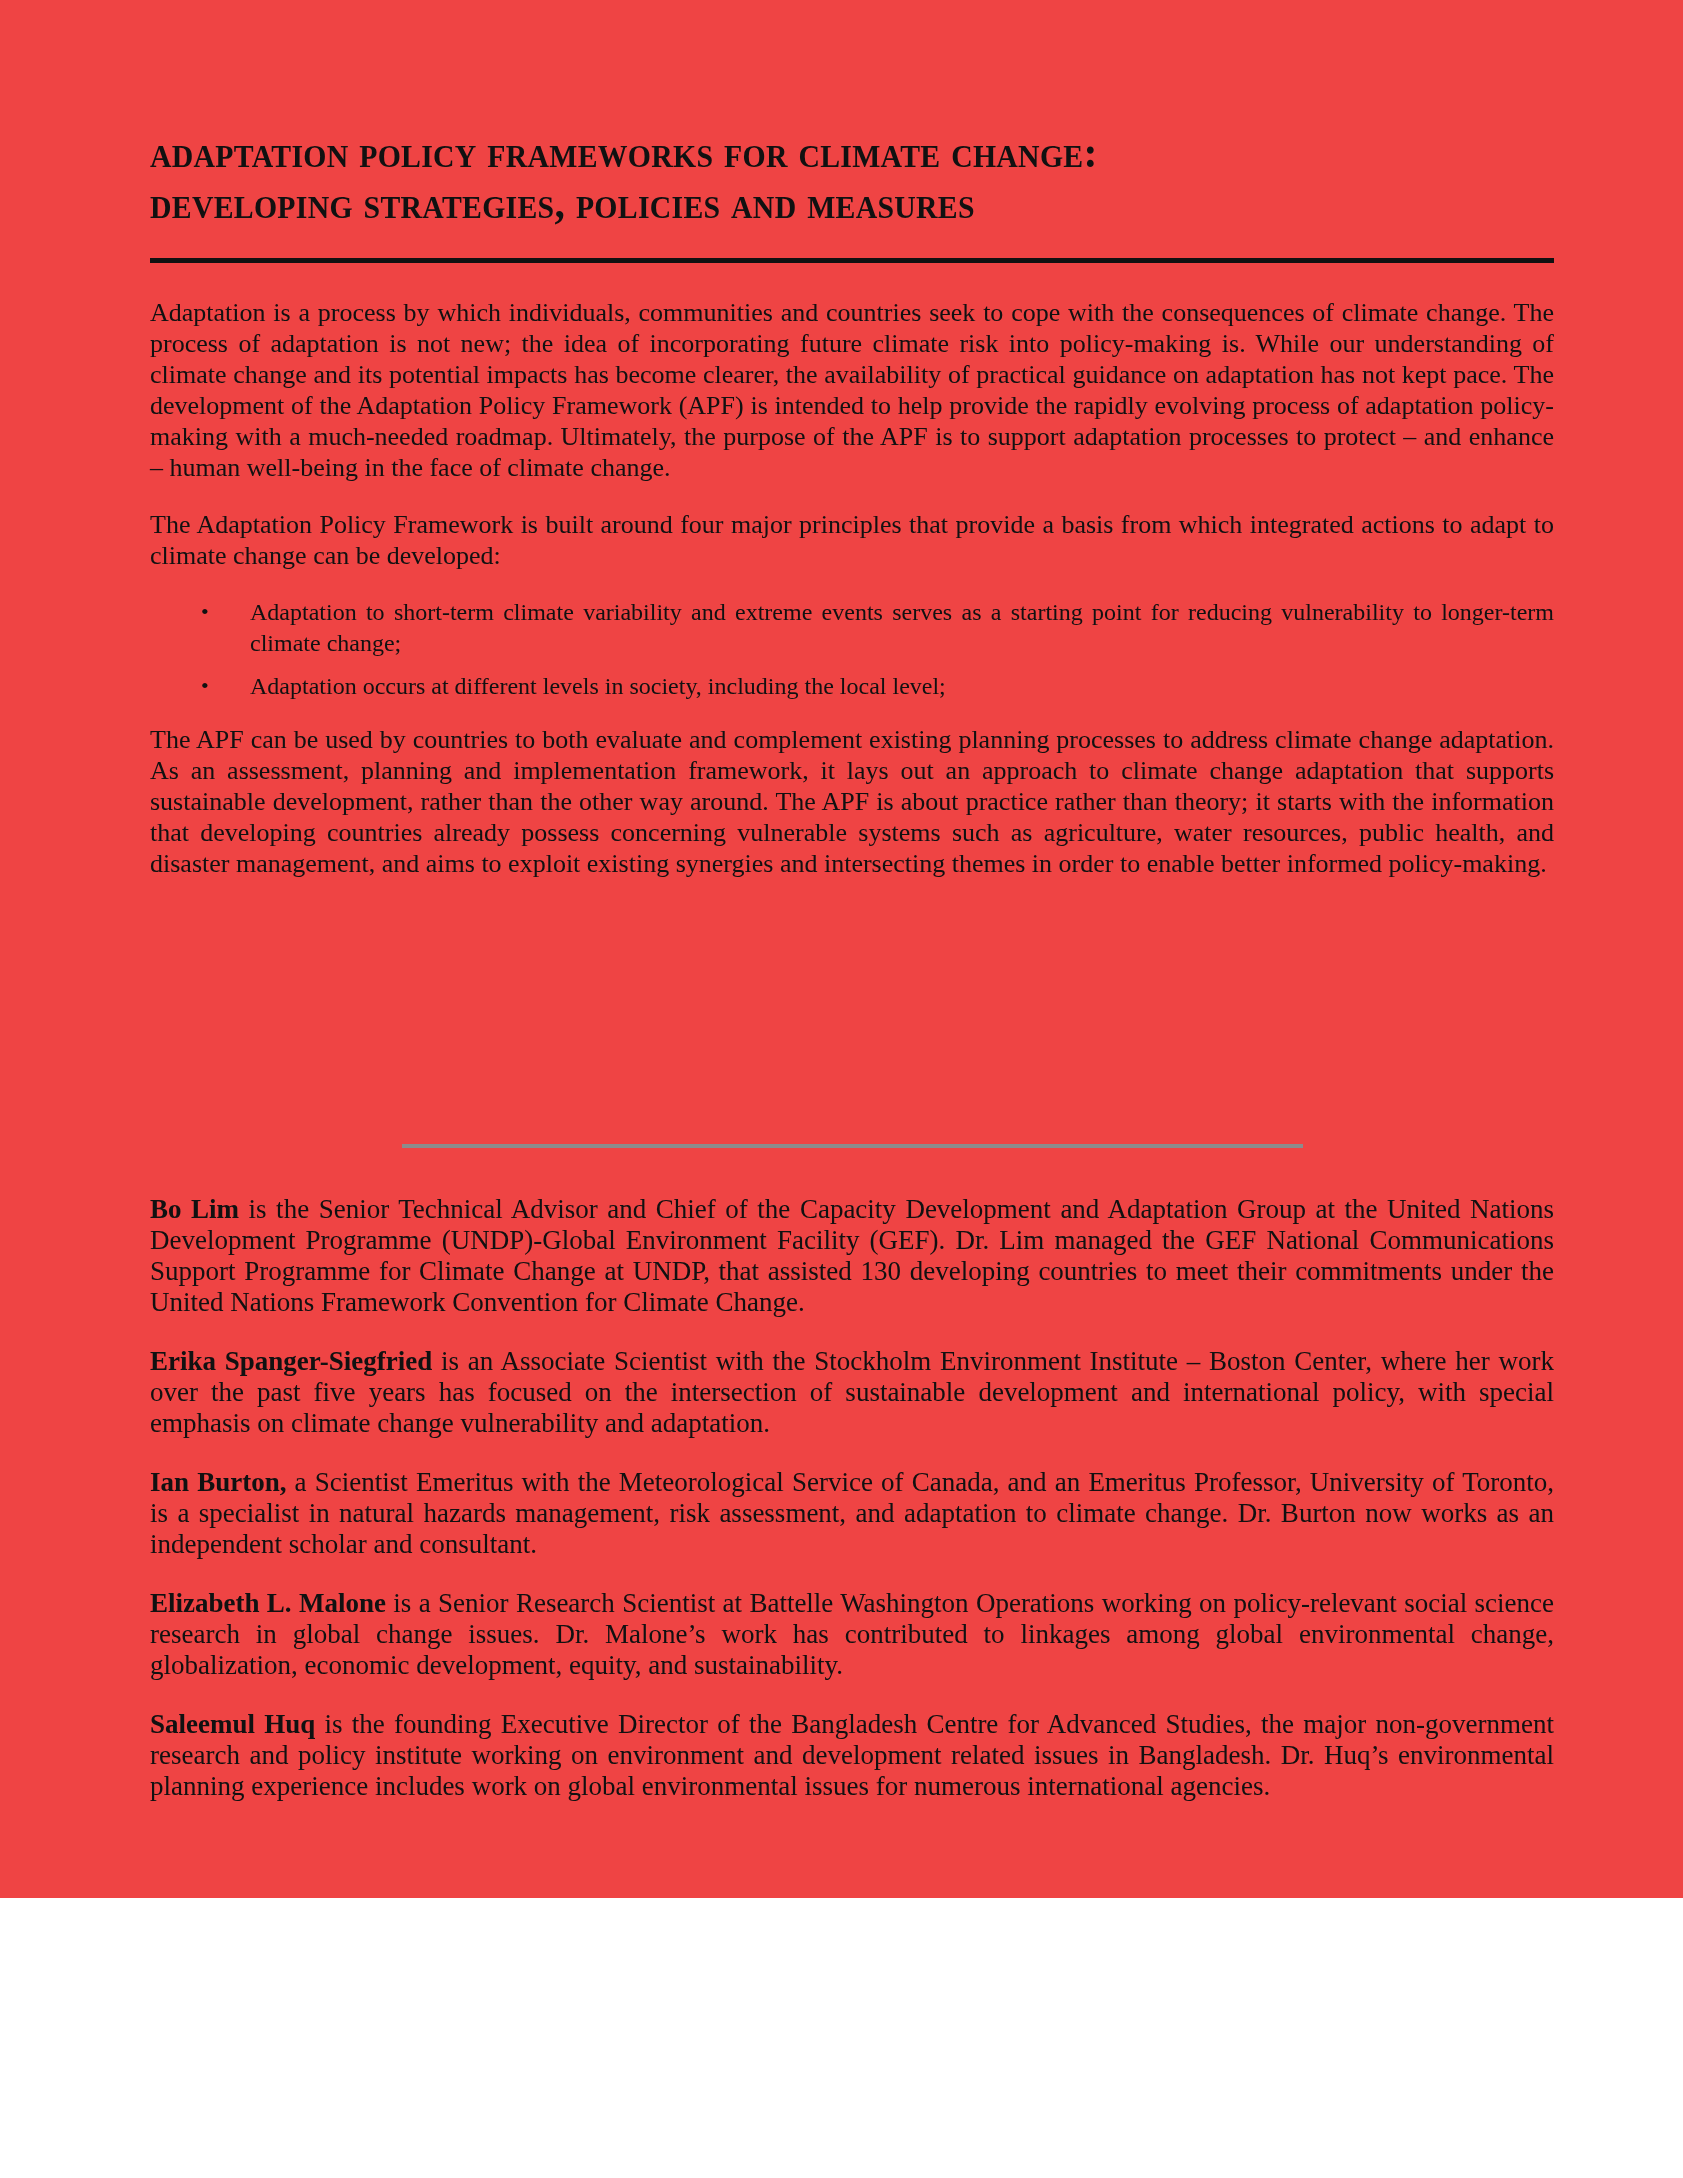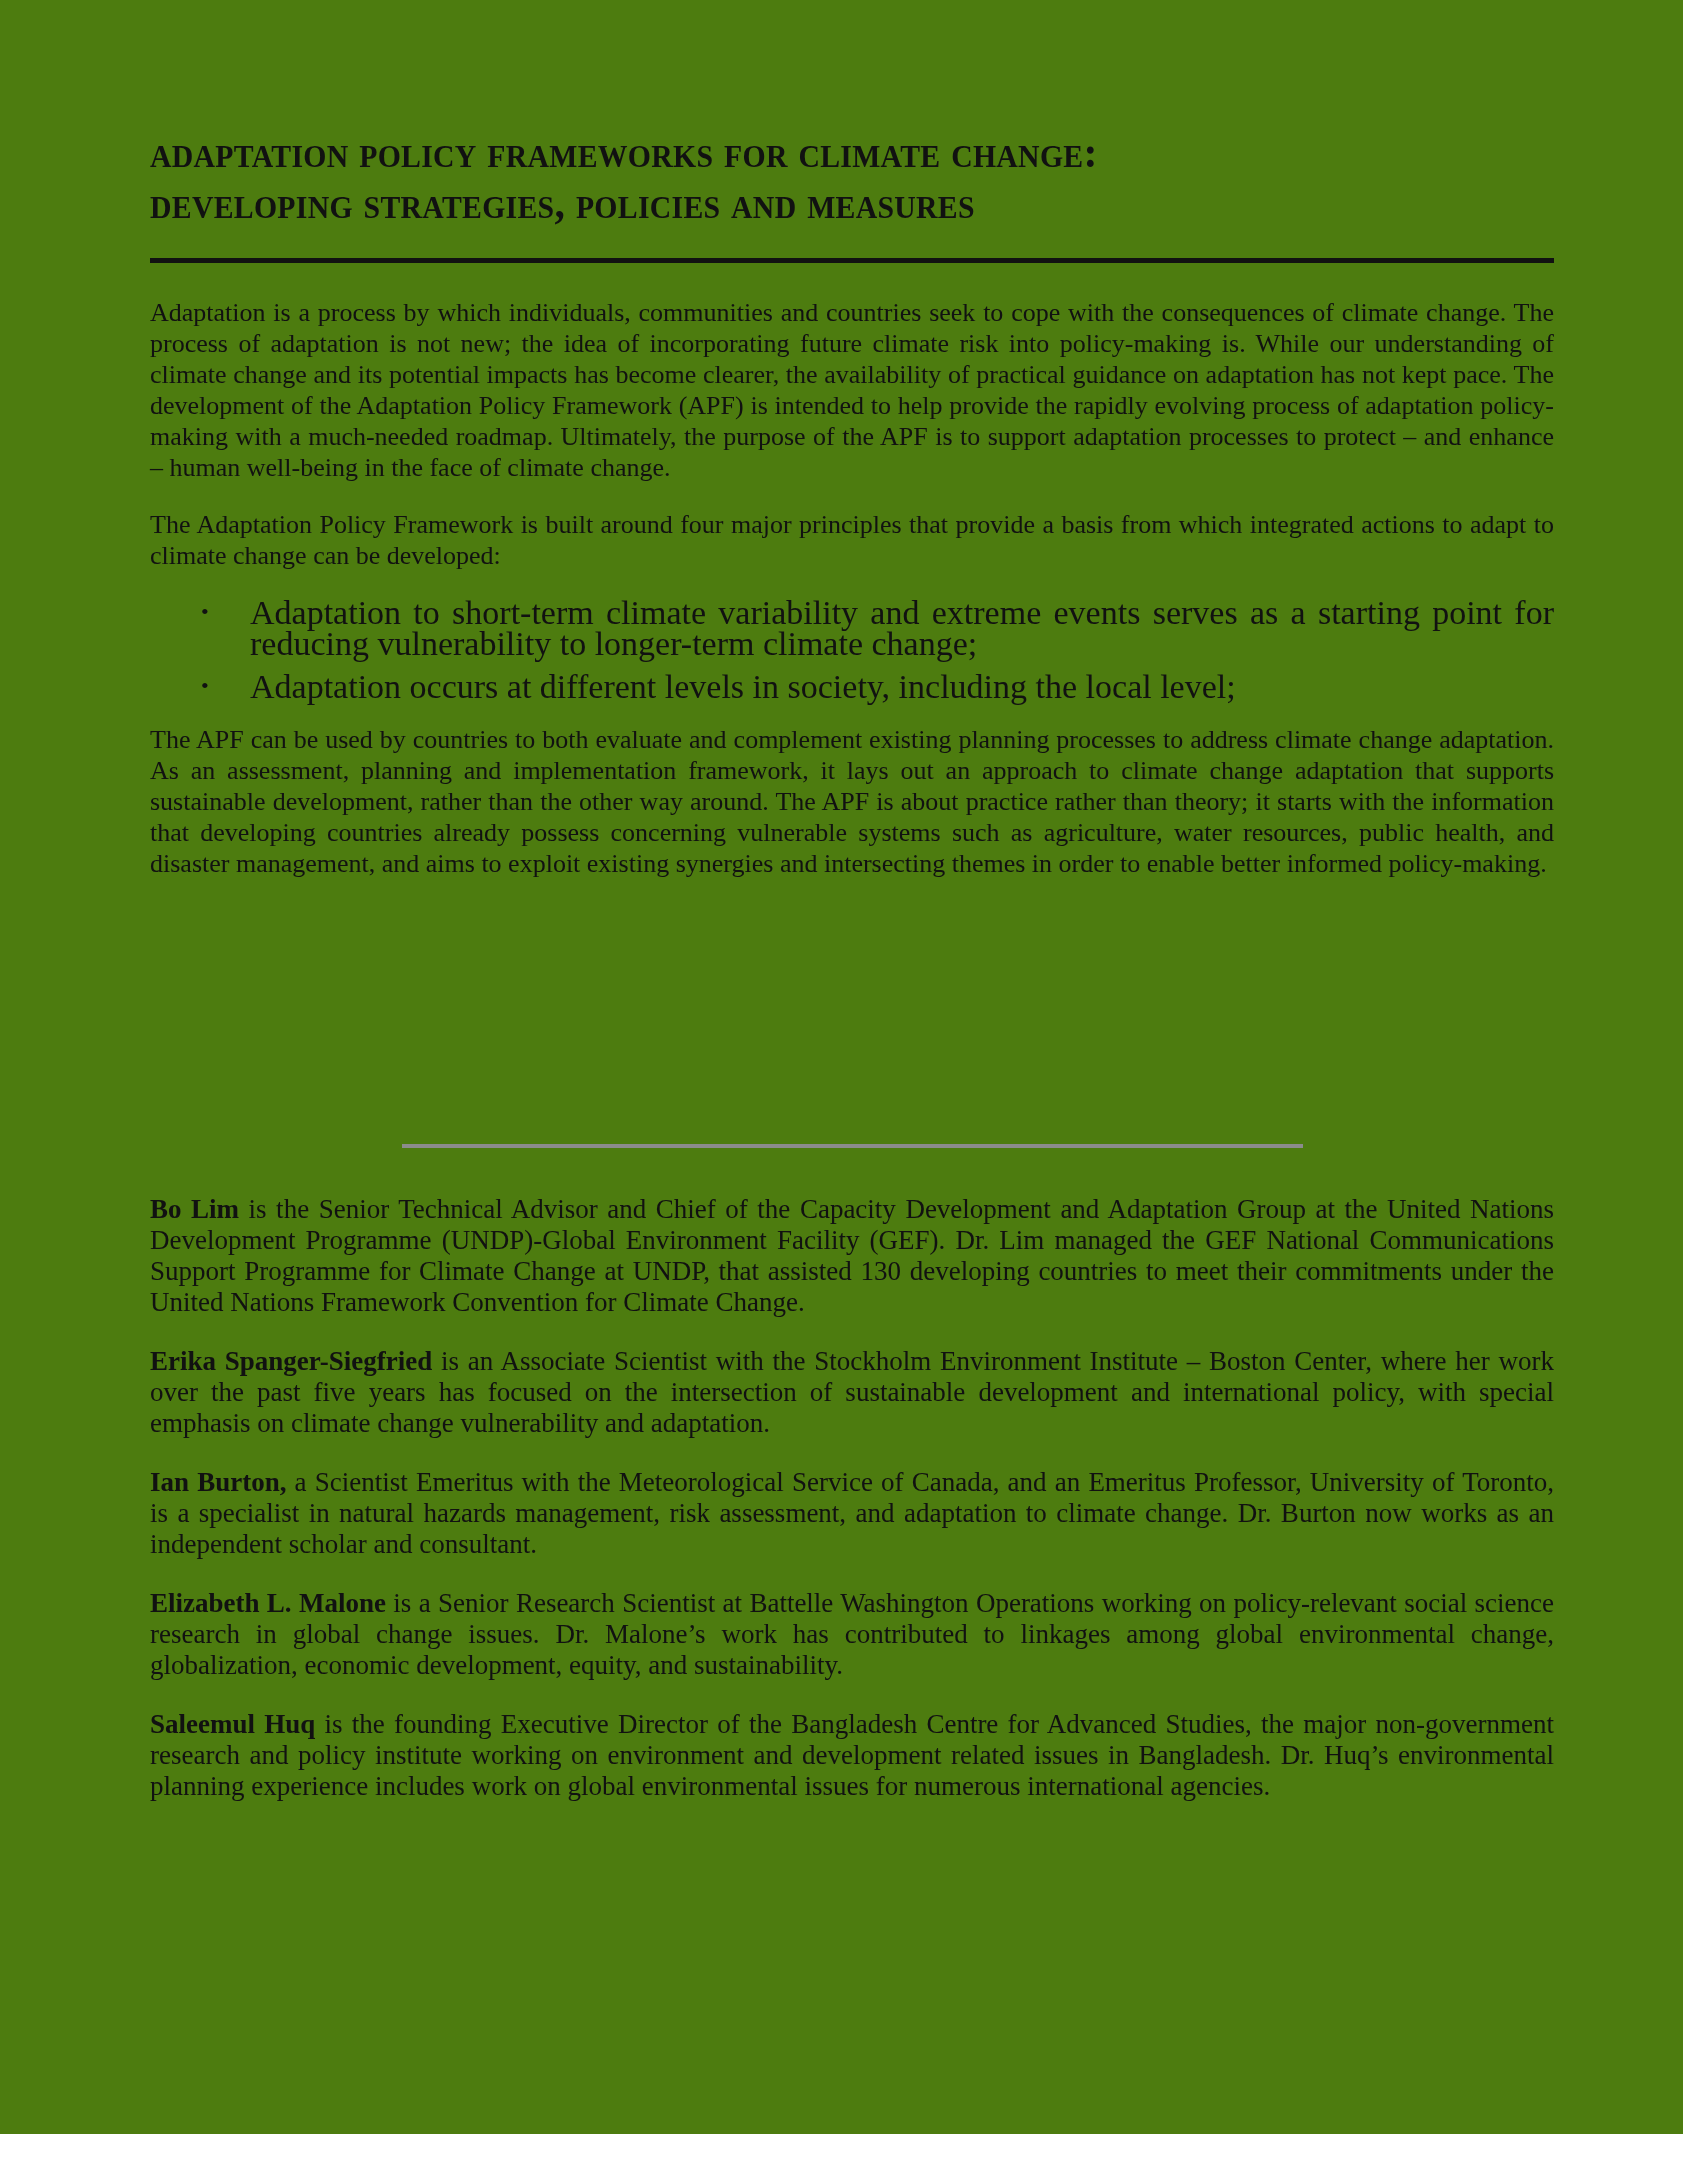--- a/index.html
+++ b/index.html
@@ -11,22 +11,22 @@
     width: 1683px;
     height: 2178px;
     font-family: "Liberation Serif", "DejaVu Serif", serif;
     color: #000000;
     overflow: hidden;
   }
 
   .page {
     position: relative;
     width: 1683px;
-    height: 2134px;
-    background: #4d7c0f;
+    height: 1898px;
+    background: #ef4444;
     box-sizing: border-box;
   }
 
   .content {
     position: absolute;
     left: 150px;
     top: 0;
     width: 1404px;
   }
 
@@ -72,21 +72,21 @@
 
   .bullets {
     list-style: none;
     margin: 14px 0 22px 0;
     padding: 0;
   }
   .bullets li {
     position: relative;
     margin: 12px 0 2px 0;
     padding-left: 100px;
-    font-size: 34px;
+    font-size: 24px;
     line-height: 31px;
     text-align: justify;
     color: #111111;
   }
   .bullets li::before {
     content: "\2022";
     position: absolute;
     left: 51px;
     top: -1px;
     font-size: 22px;

